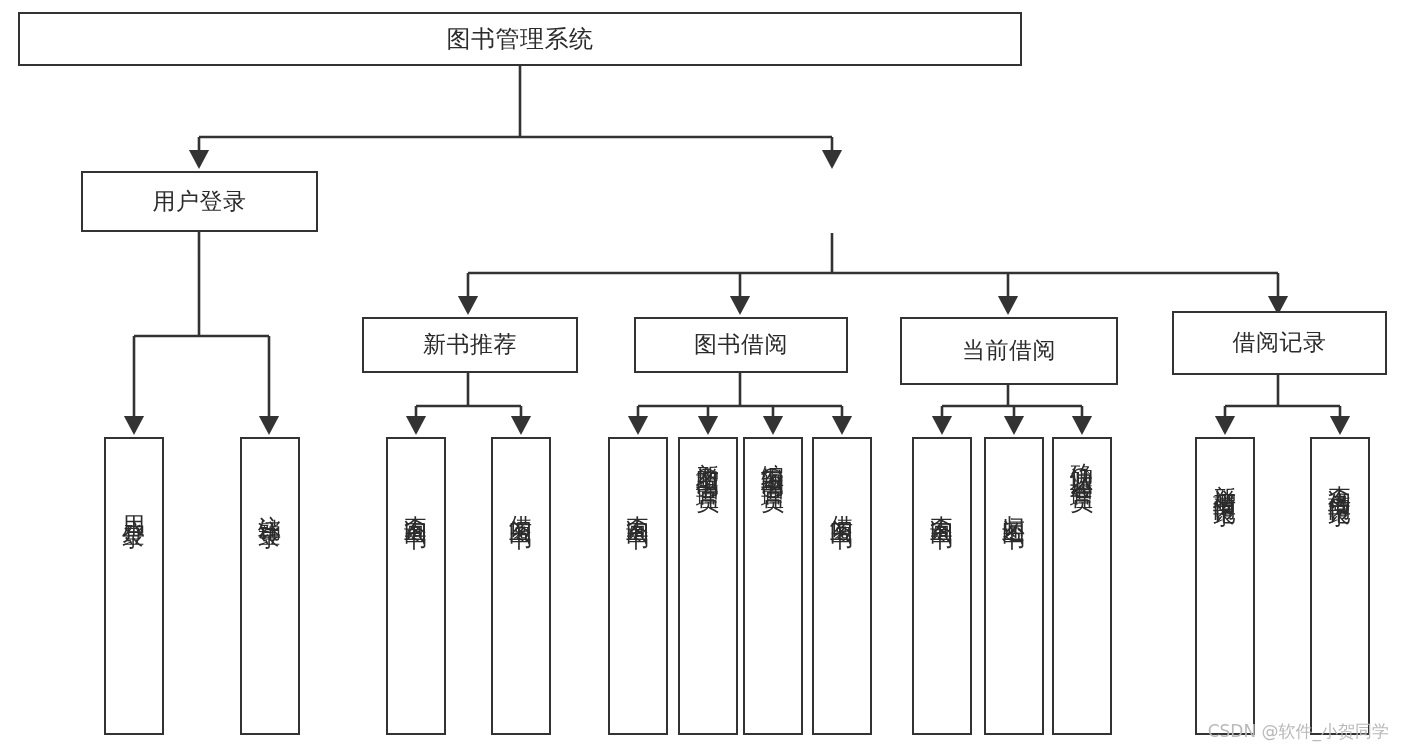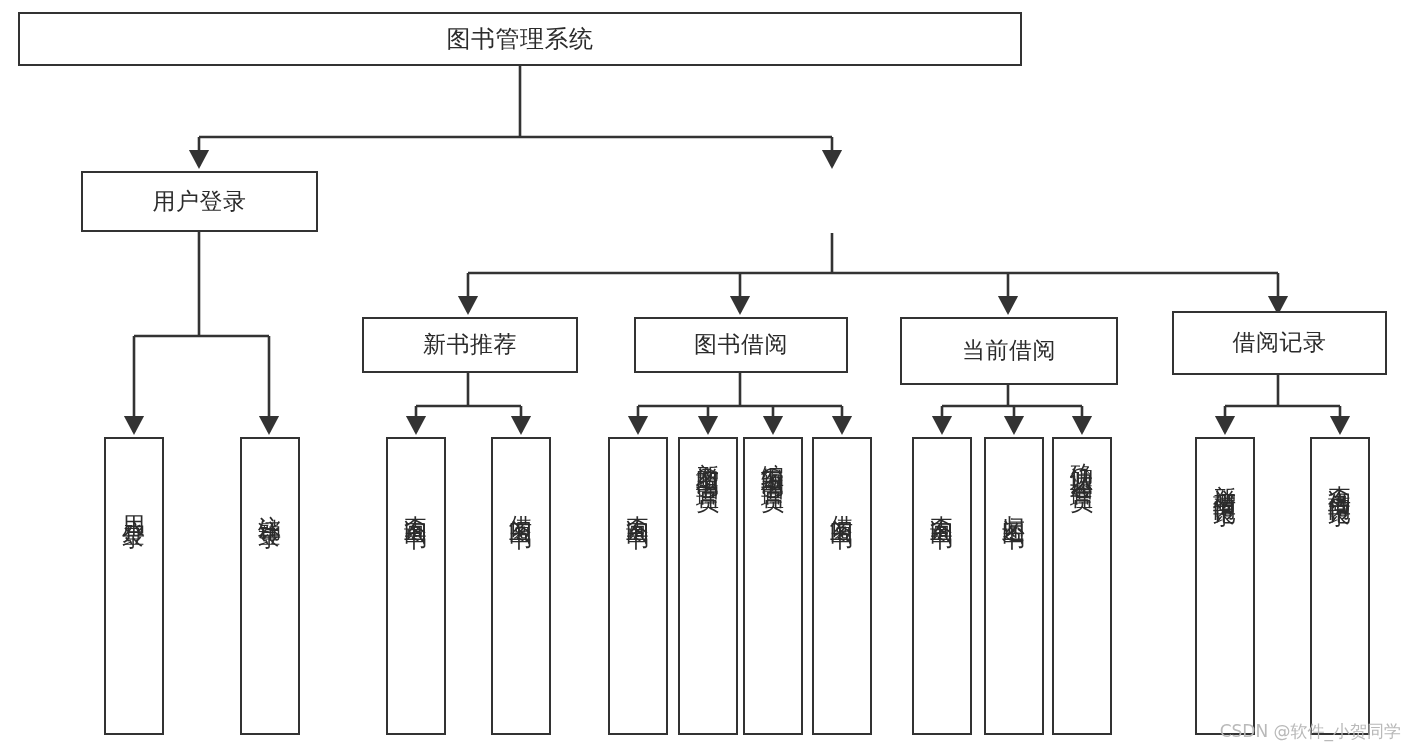--- a/index.html
+++ b/index.html
@@ -71,21 +71,21 @@
     margin-top: 54px;
   }
   .node.vertical.medium .node-label {
     margin-top: 24px;
   }
   .node.vertical.tall .node-label {
     margin-top: 2px;
   }
   #watermark {
     position: absolute;
-    right: 4px;
+    right: 16px;
     bottom: 4px;
     font-size: 17px;
     color: #b9b9b9;
     z-index: 5;
     white-space: nowrap;
     font-family: "DejaVu Sans", "Liberation Sans", sans-serif;
   }
 </style>
 </head>
 <body>

